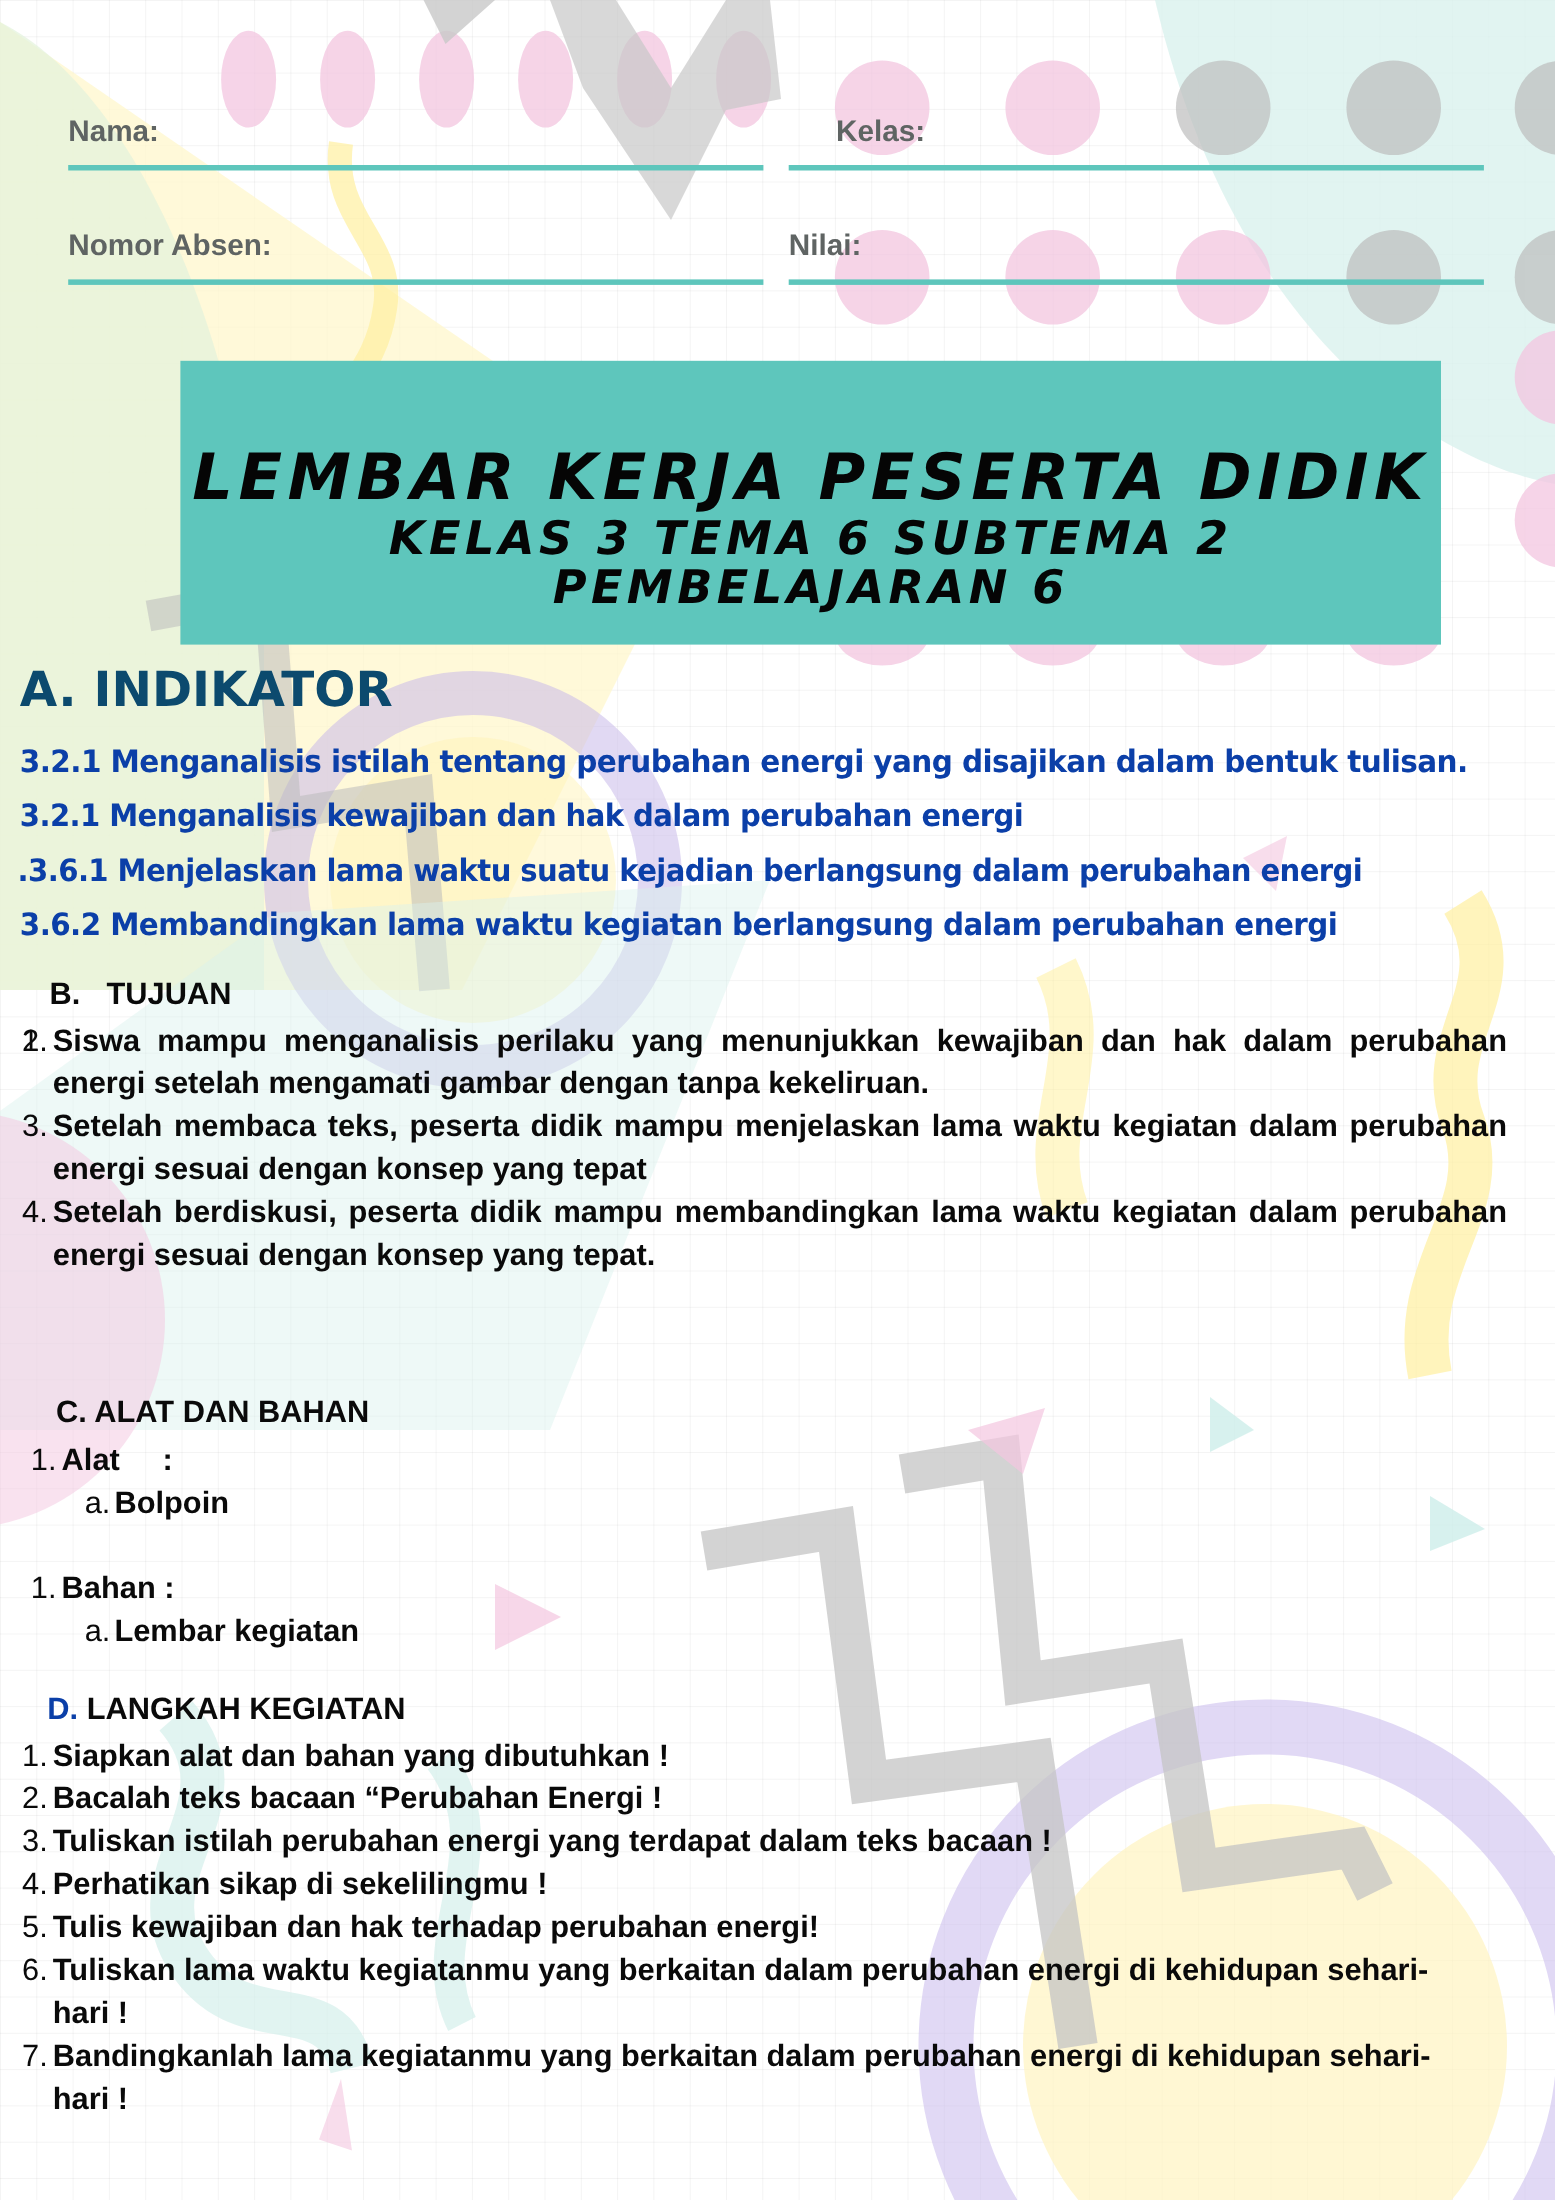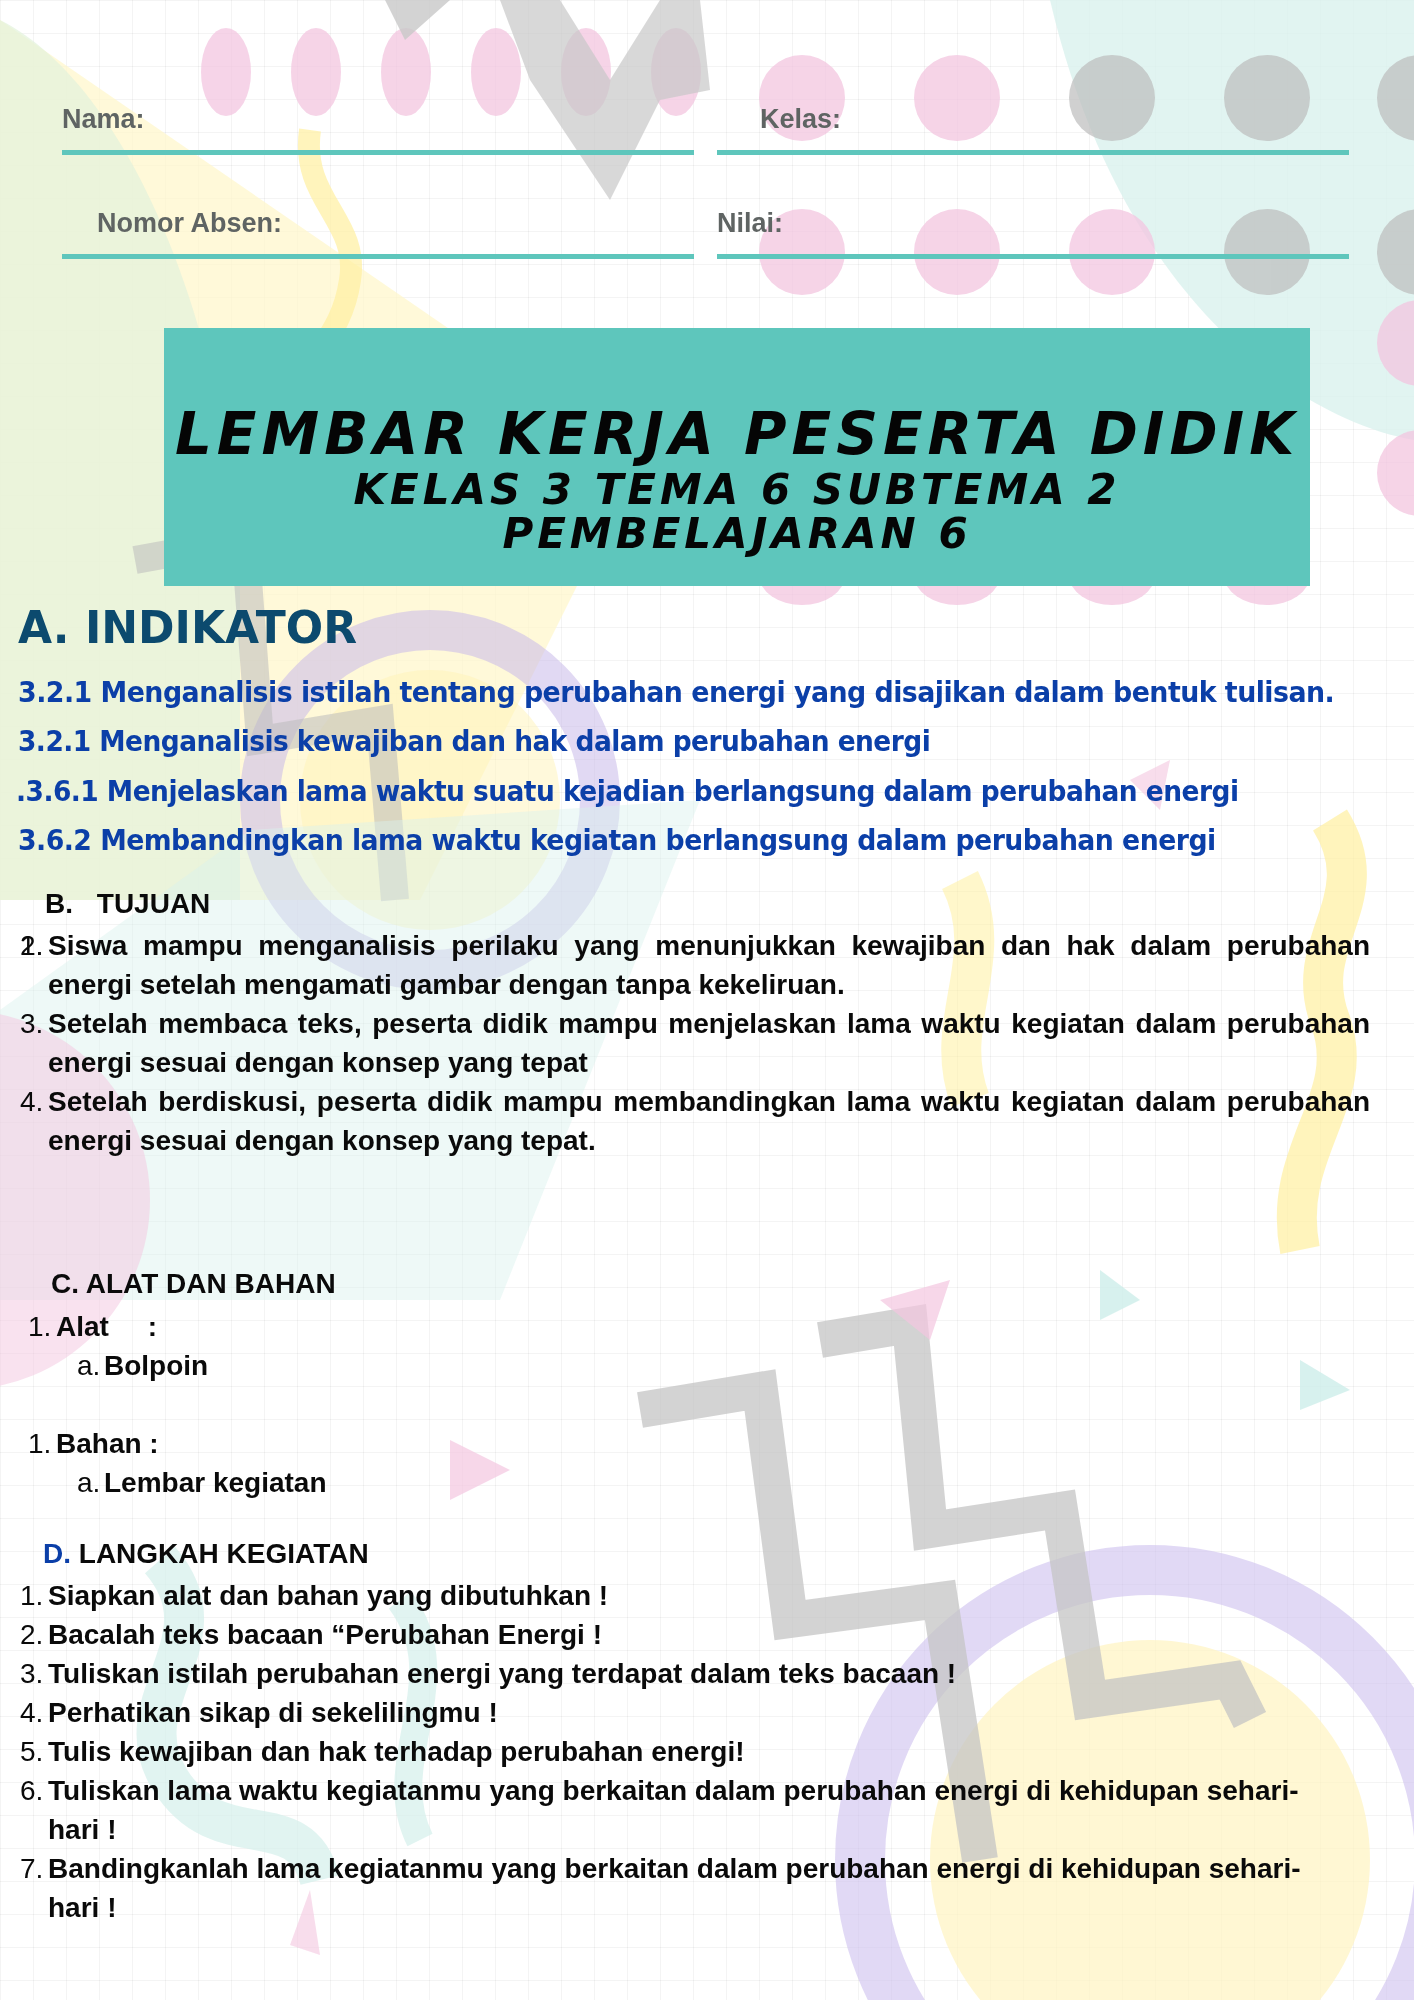--- a/index.html
+++ b/index.html
@@ -104,21 +104,21 @@
   <polygon points="1100,1270 1140,1300 1100,1320" fill="#cdeeea" opacity="0.8"></polygon>
   <polygon points="1130,780 1170,760 1160,810" fill="#f3c6e0" opacity="0.6"></polygon>
   <polygon points="290,1945 310,1890 320,1955" fill="#f3c6e0" opacity="0.6"></polygon>
 </svg>
 
 <div class="layer" style="left:0;top:0;width:1248px;height:270px;text-decoration:underline;">
   <span class="field-label" style="left:62px;top:104px;">Nama:</span>
   <div class="field-line" style="left:62px;top:150px;width:632px;"></div>
   <span class="field-label" style="left:717px;top:104px;margin-left:43px;">Kelas:</span>
   <div class="field-line" style="left:717px;top:150px;width:632px;"></div>
-  <span class="field-label" style="left:62px;top:208px;margin-left:35px;">Nomor Absen:</span>
+  <span class="field-label" style="left:62px;top:208px;">Nomor Absen:</span>
   <div class="field-line" style="left:62px;top:254px;width:632px;"></div>
   <span class="field-label" style="left:717px;top:208px;">Nilai:</span>
   <div class="field-line" style="left:717px;top:254px;width:632px;"></div>
 </div>
 
 <div class="title-box">
   <div class="t1">LEMBAR KERJA PESERTA DIDIK</div>
   <div class="t2">
     <div>KELAS 3 TEMA 6 SUBTEMA 2</div>
     <div>PEMBELAJARAN 6</div>

